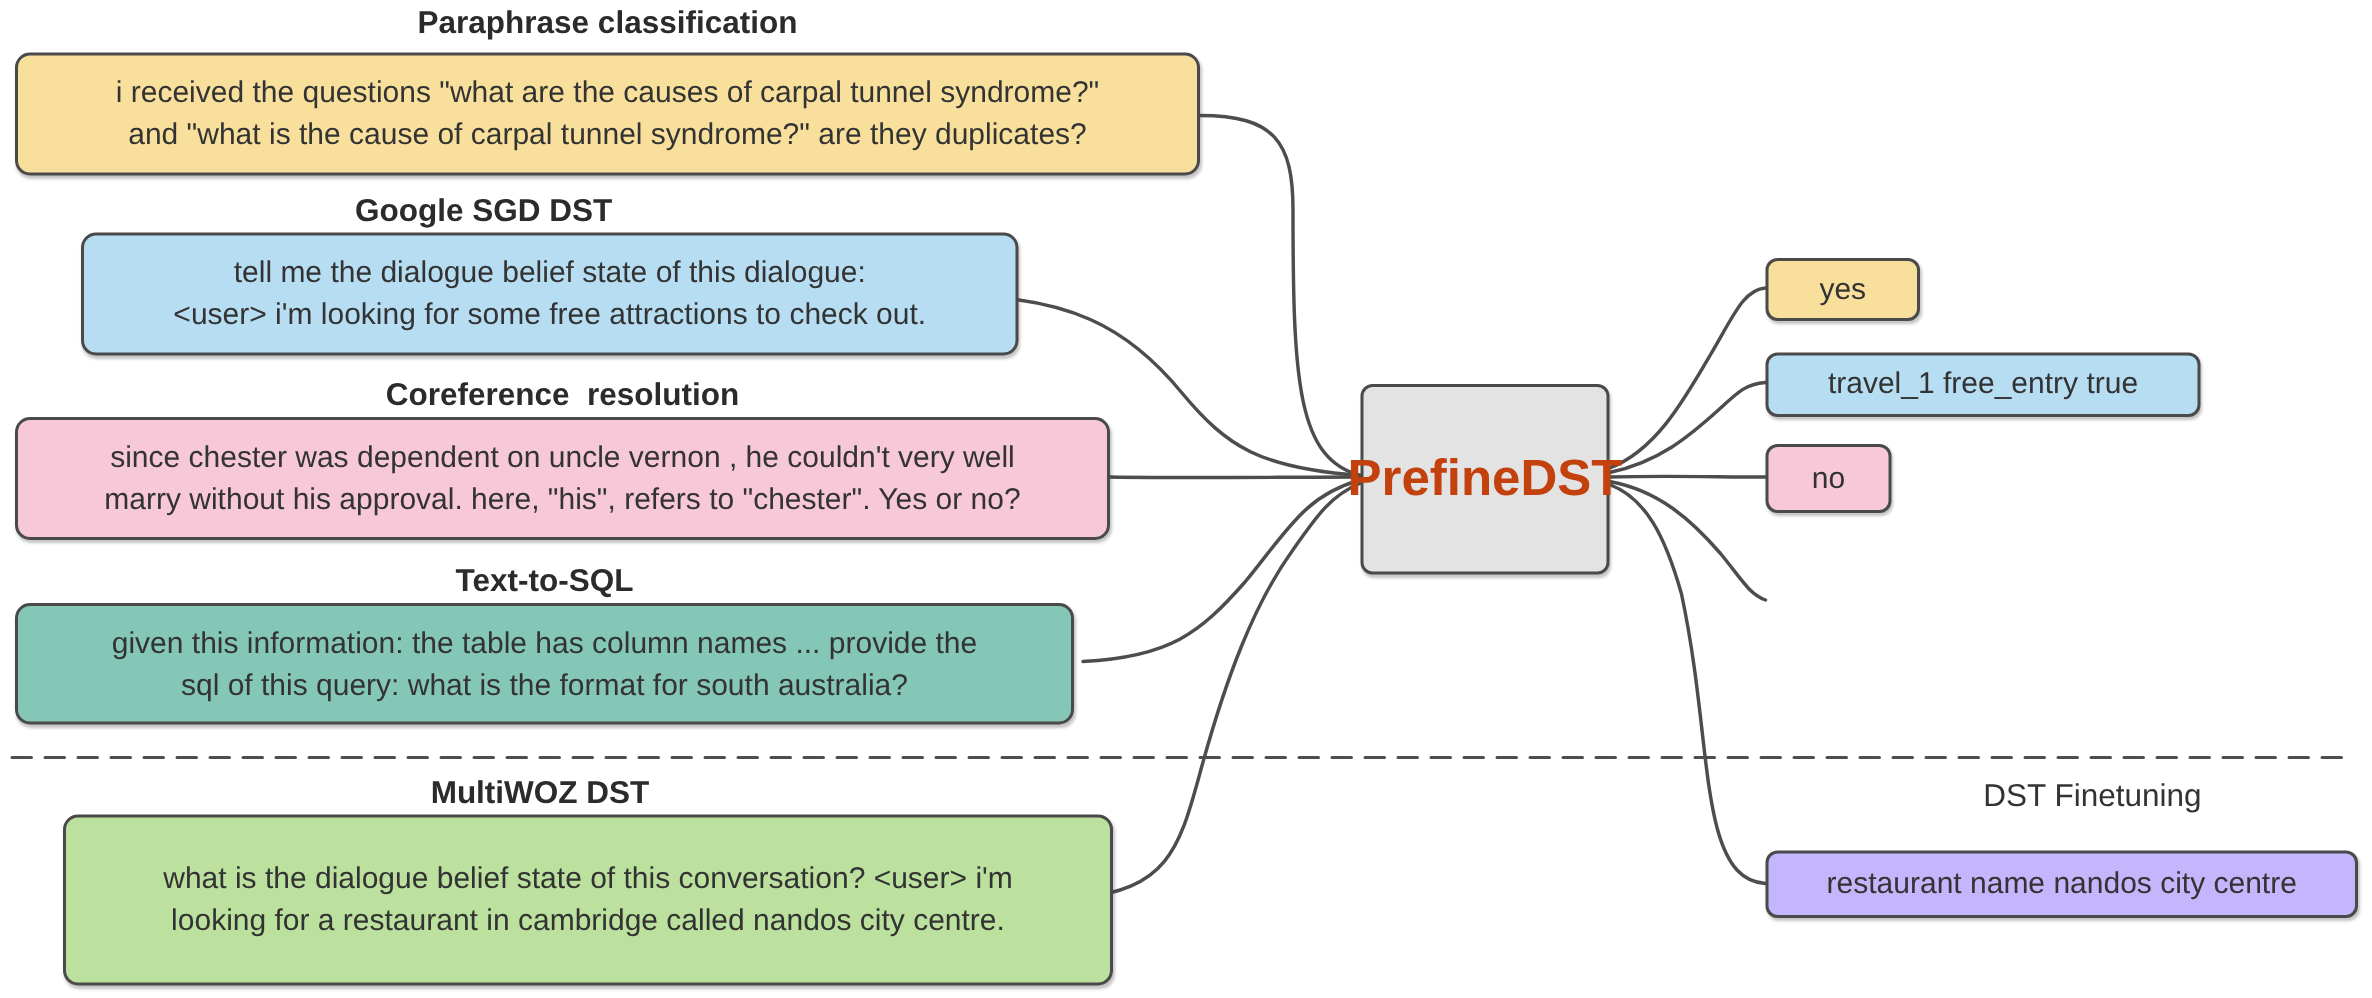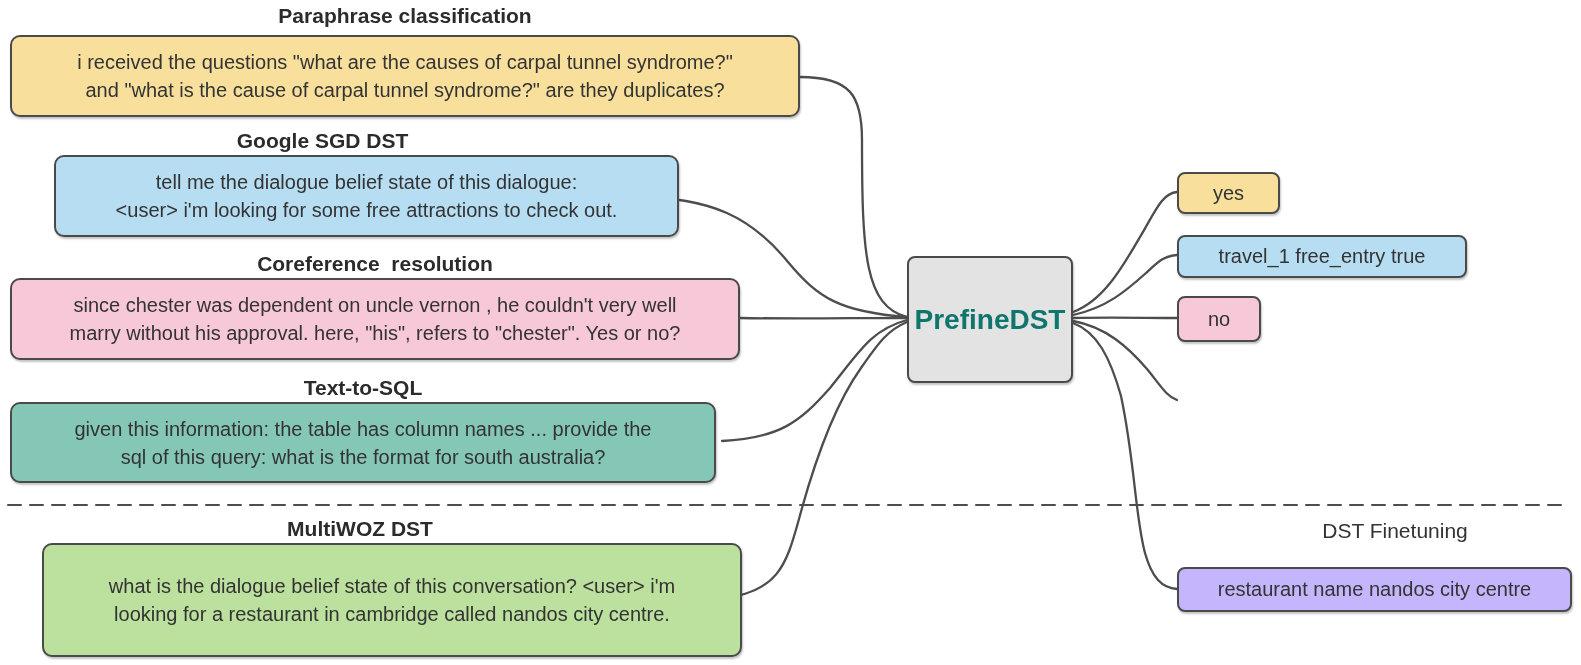--- a/index.html
+++ b/index.html
@@ -52,22 +52,22 @@
   }
   .center-node {
     position: absolute;
     z-index: 2;
     border: 2.5px solid #4a4a4a;
     border-radius: 8px;
     display: flex;
     align-items: center;
     justify-content: center;
     font-weight: bold;
-    font-size: 28px;
-    color: #0f766e;
+    font-size: 34px;
+    color: #c2410c;
     box-sizing: border-box;
     box-shadow: 1px 2px 2px rgba(60,60,60,0.30);
   }
   .section-label {
     position: absolute;
     z-index: 2;
     font-size: 21px;
     color: #333333;
     text-align: center;
   }

